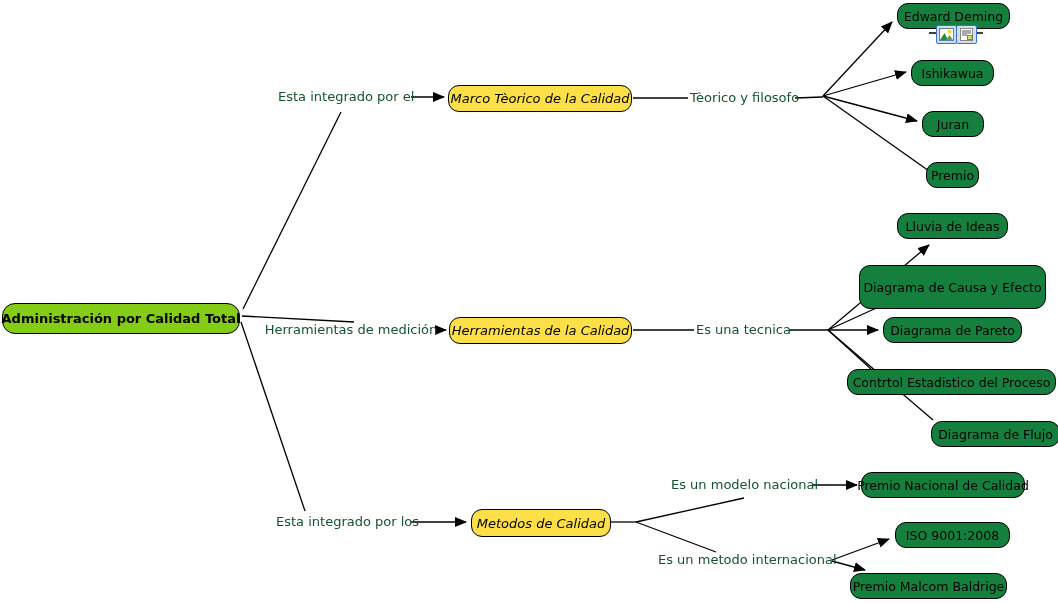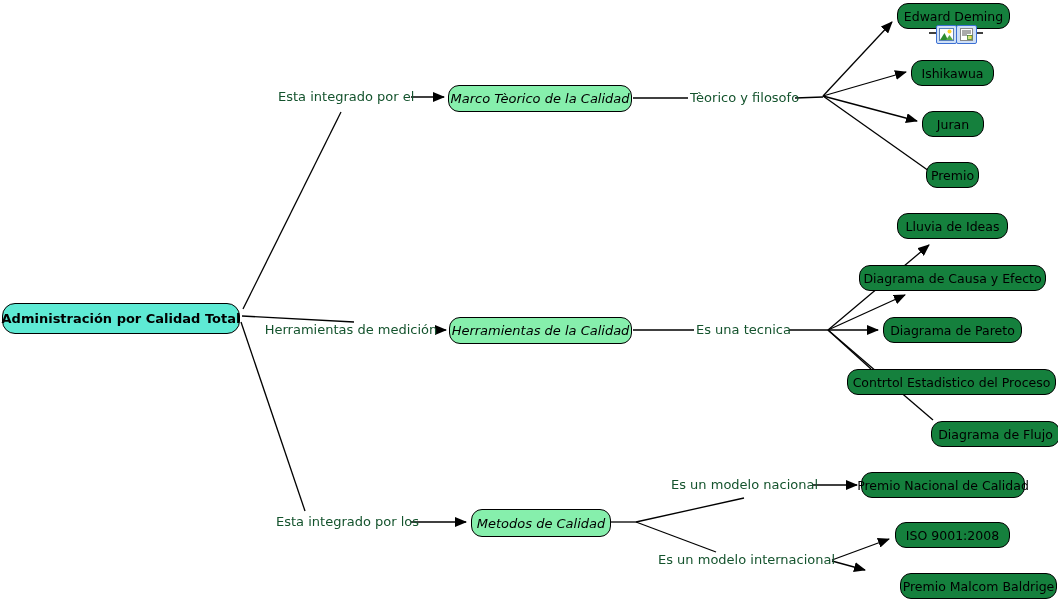--- a/index.html
+++ b/index.html
@@ -16,28 +16,28 @@
     box-sizing:border-box;
     border:1.4px solid #000;
     border-radius:11px;
     display:flex;align-items:center;justify-content:center;
     font-size:12.5px;color:#000;
     white-space:nowrap;
     z-index:1;
     padding:0 4px;
   }
   .root{
-    background:#5eead4;
+    background:#84cc16;
     font-weight:bold;
     font-size:13px;
     border-radius:13px;
     border-width:1.6px;
   }
   .concept{
-    background:#86efac;
+    background:#fde047;
     font-style:italic;
     font-size:13px;
   }
   .leaf{background:#15803d;}
   .lp{
     position:absolute;
     font-size:13px;color:#14532d;
     text-align:center;white-space:nowrap;
     z-index:1;height:16px;line-height:16px;
   }
@@ -119,26 +119,26 @@
   </span>
 
   <div class="node leaf" style="left:911px;top:60px;width:83px;height:26px;">Ishikawua</div>
   <div class="node leaf" style="left:922px;top:111px;width:62px;height:26px;">Juran</div>
   <div class="node leaf" style="left:926px;top:162px;width:53px;height:26px;">Premio</div>
 
   <div class="lp" style="left:261px;top:322px;width:180px;">Herramientas de medición</div>
   <div class="node concept" style="left:449px;top:317px;width:183px;height:27px;">Herramientas de la Calidad</div>
   <div class="lp" style="left:696px;top:322px;width:92px;">Es una tecnica</div>
   <div class="node leaf" style="left:897px;top:213px;width:111px;height:26px;">Lluvia de Ideas</div>
-  <div class="node leaf" style="left:859px;top:265px;width:187px;height:26px;">Diagrama de Causa y Efecto</div>
+  <div class="node leaf" style="left:859px;top:265px;width:187px;height:44px;">Diagrama de Causa y Efecto</div>
   <div class="node leaf" style="left:883px;top:317px;width:139px;height:26px;">Diagrama de Pareto</div>
   <div class="node leaf" style="left:847px;top:369px;width:209px;height:26px;">Contrtol Estadistico del Proceso</div>
   <div class="node leaf" style="left:888px;top:421px;width:129px;height:26px;margin-left:43px;">Diagrama de Flujo</div>
 
   <div class="lp" style="left:276px;top:514px;width:133px;">Esta integrado por los</div>
   <div class="node concept" style="left:471px;top:509px;width:140px;height:28px;">Metodos de Calidad</div>
   <div class="lp" style="left:671px;top:477px;width:138px;">Es un modelo nacional</div>
   <div class="node leaf" style="left:861px;top:472px;width:164px;height:26px;">Premio Nacional de Calidad</div>
-  <div class="lp" style="left:658px;top:552px;width:168px;">Es un modelo internacional</div>
+  <div class="lp" style="left:658px;top:552px;width:168px;">Es un metodo internacional</div>
   <div class="node leaf" style="left:895px;top:522px;width:115px;height:26px;">ISO 9001:2008</div>
-  <div class="node leaf" style="left:900px;top:573px;width:157px;height:26px;">Premio Malcom Baldrige</div>
+  <div class="node leaf" style="left:850px;top:573px;width:157px;height:26px;">Premio Malcom Baldrige</div>
 
 </div>
 
 </body></html>

